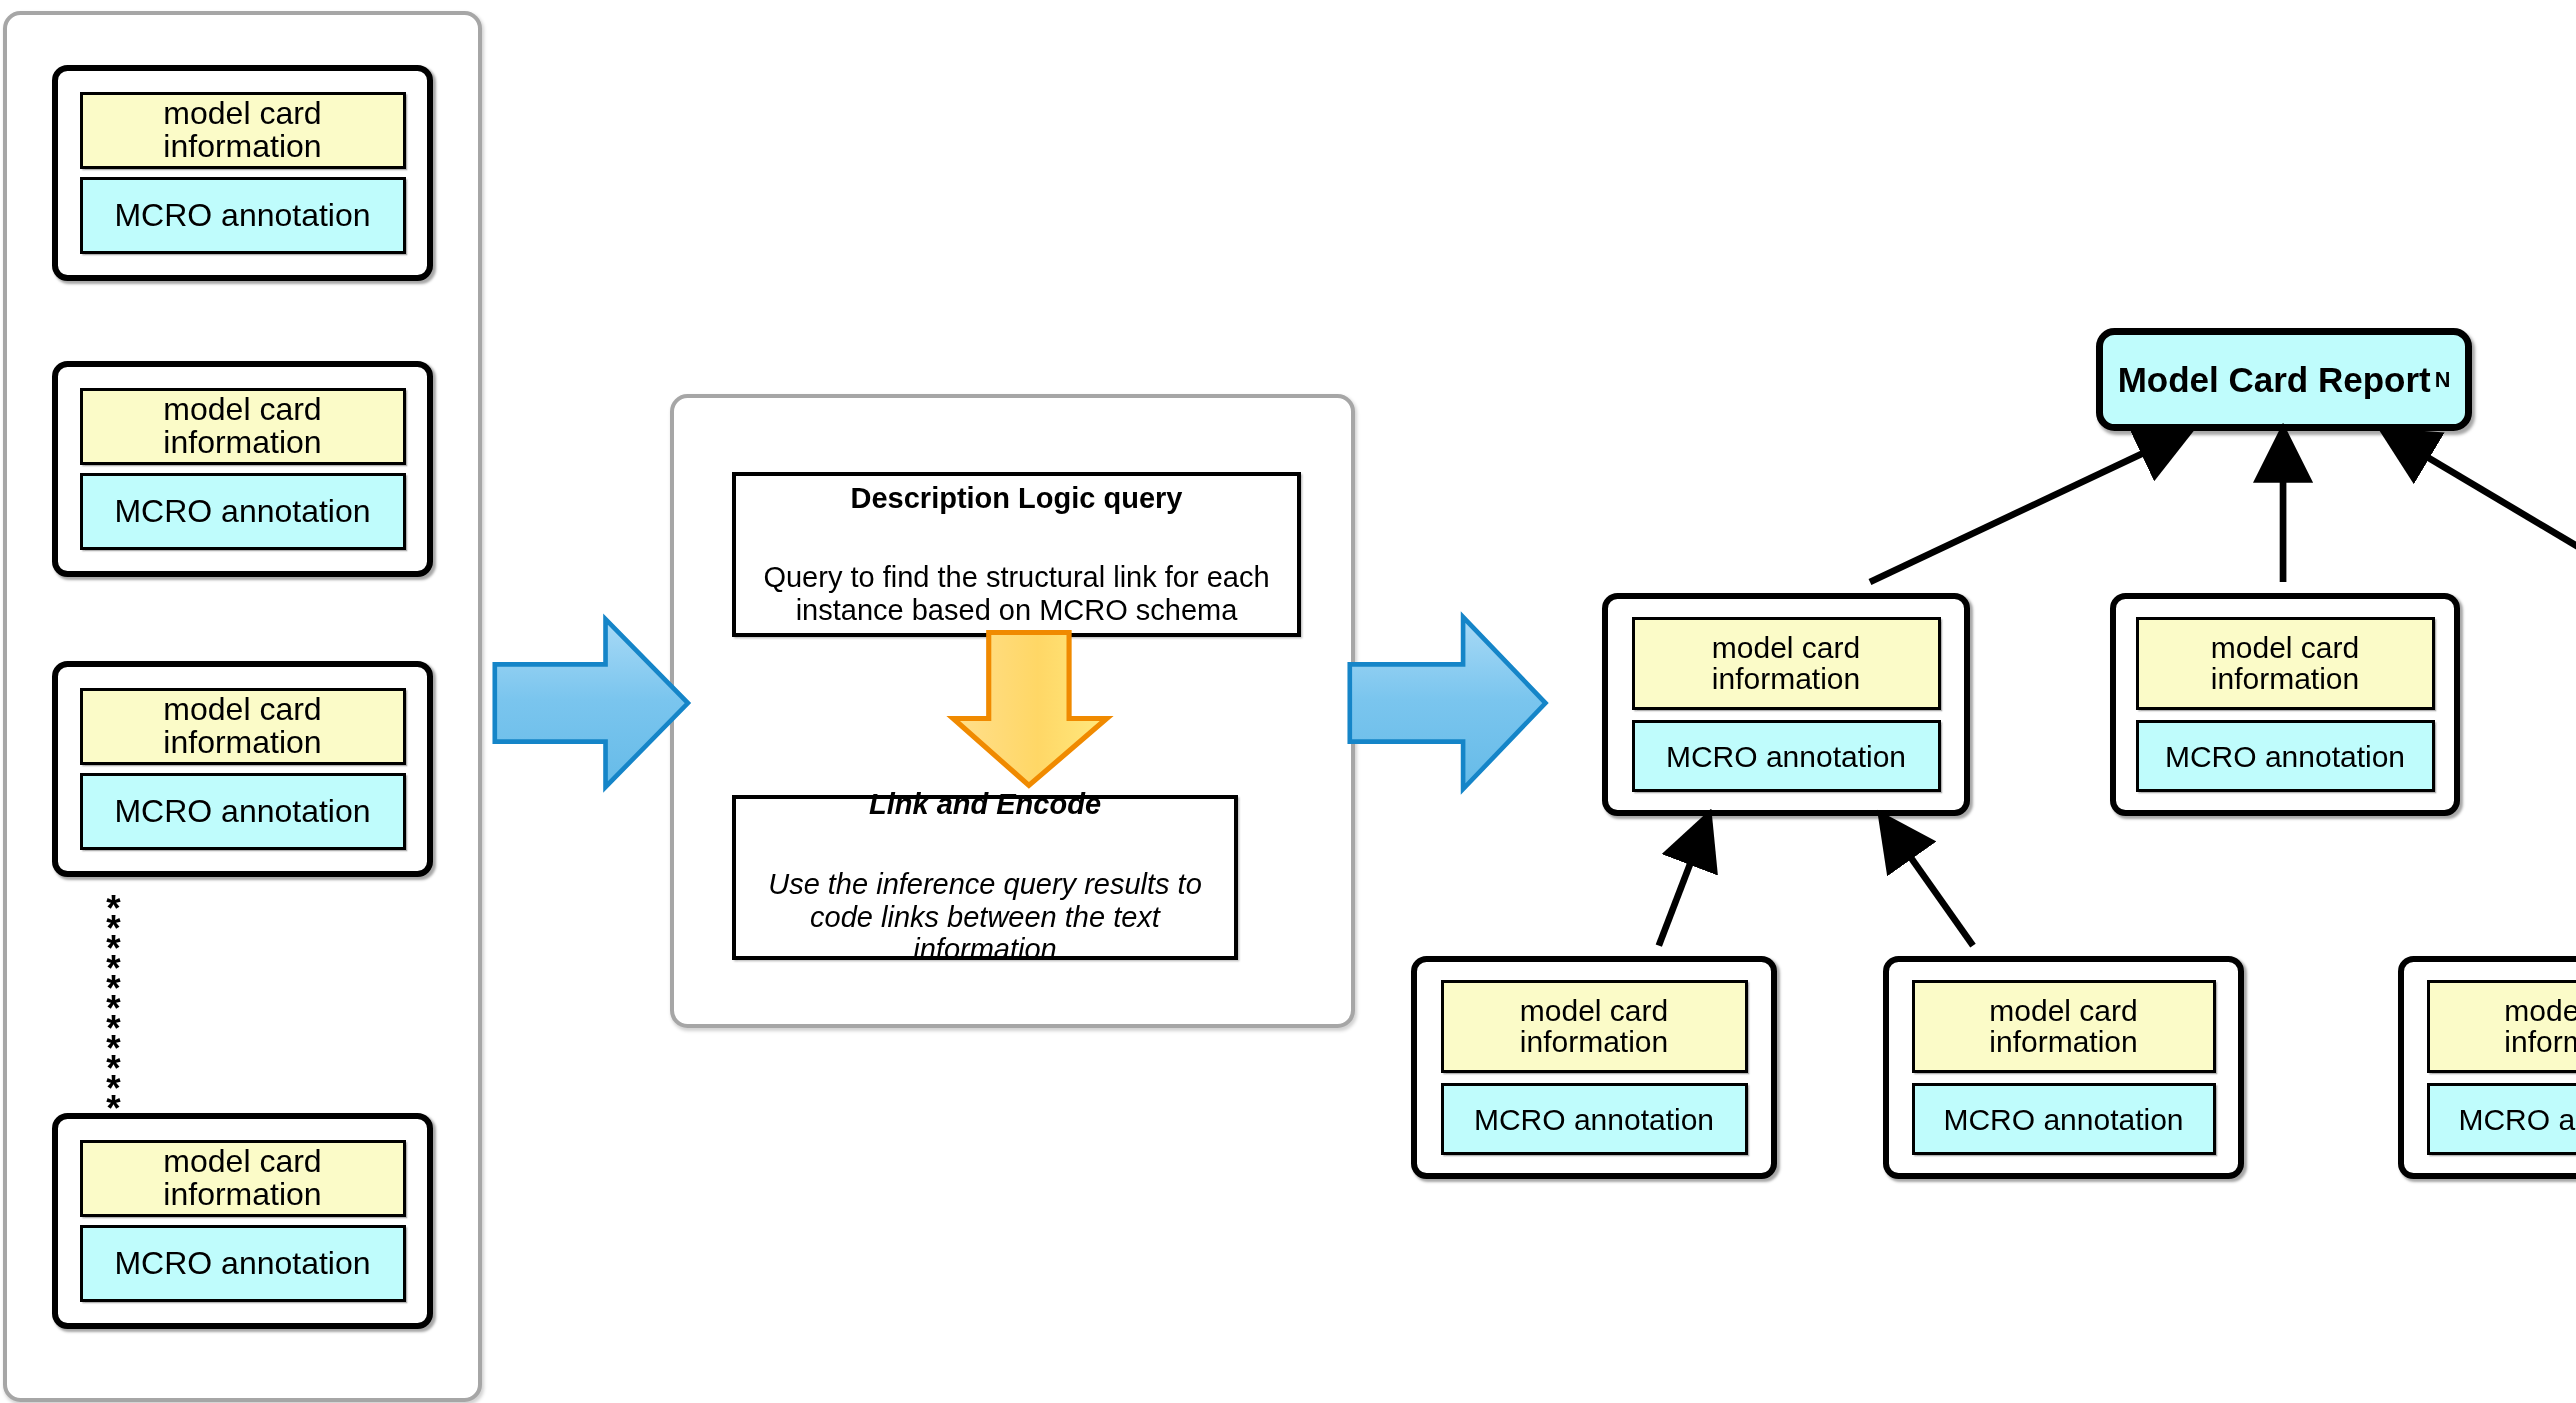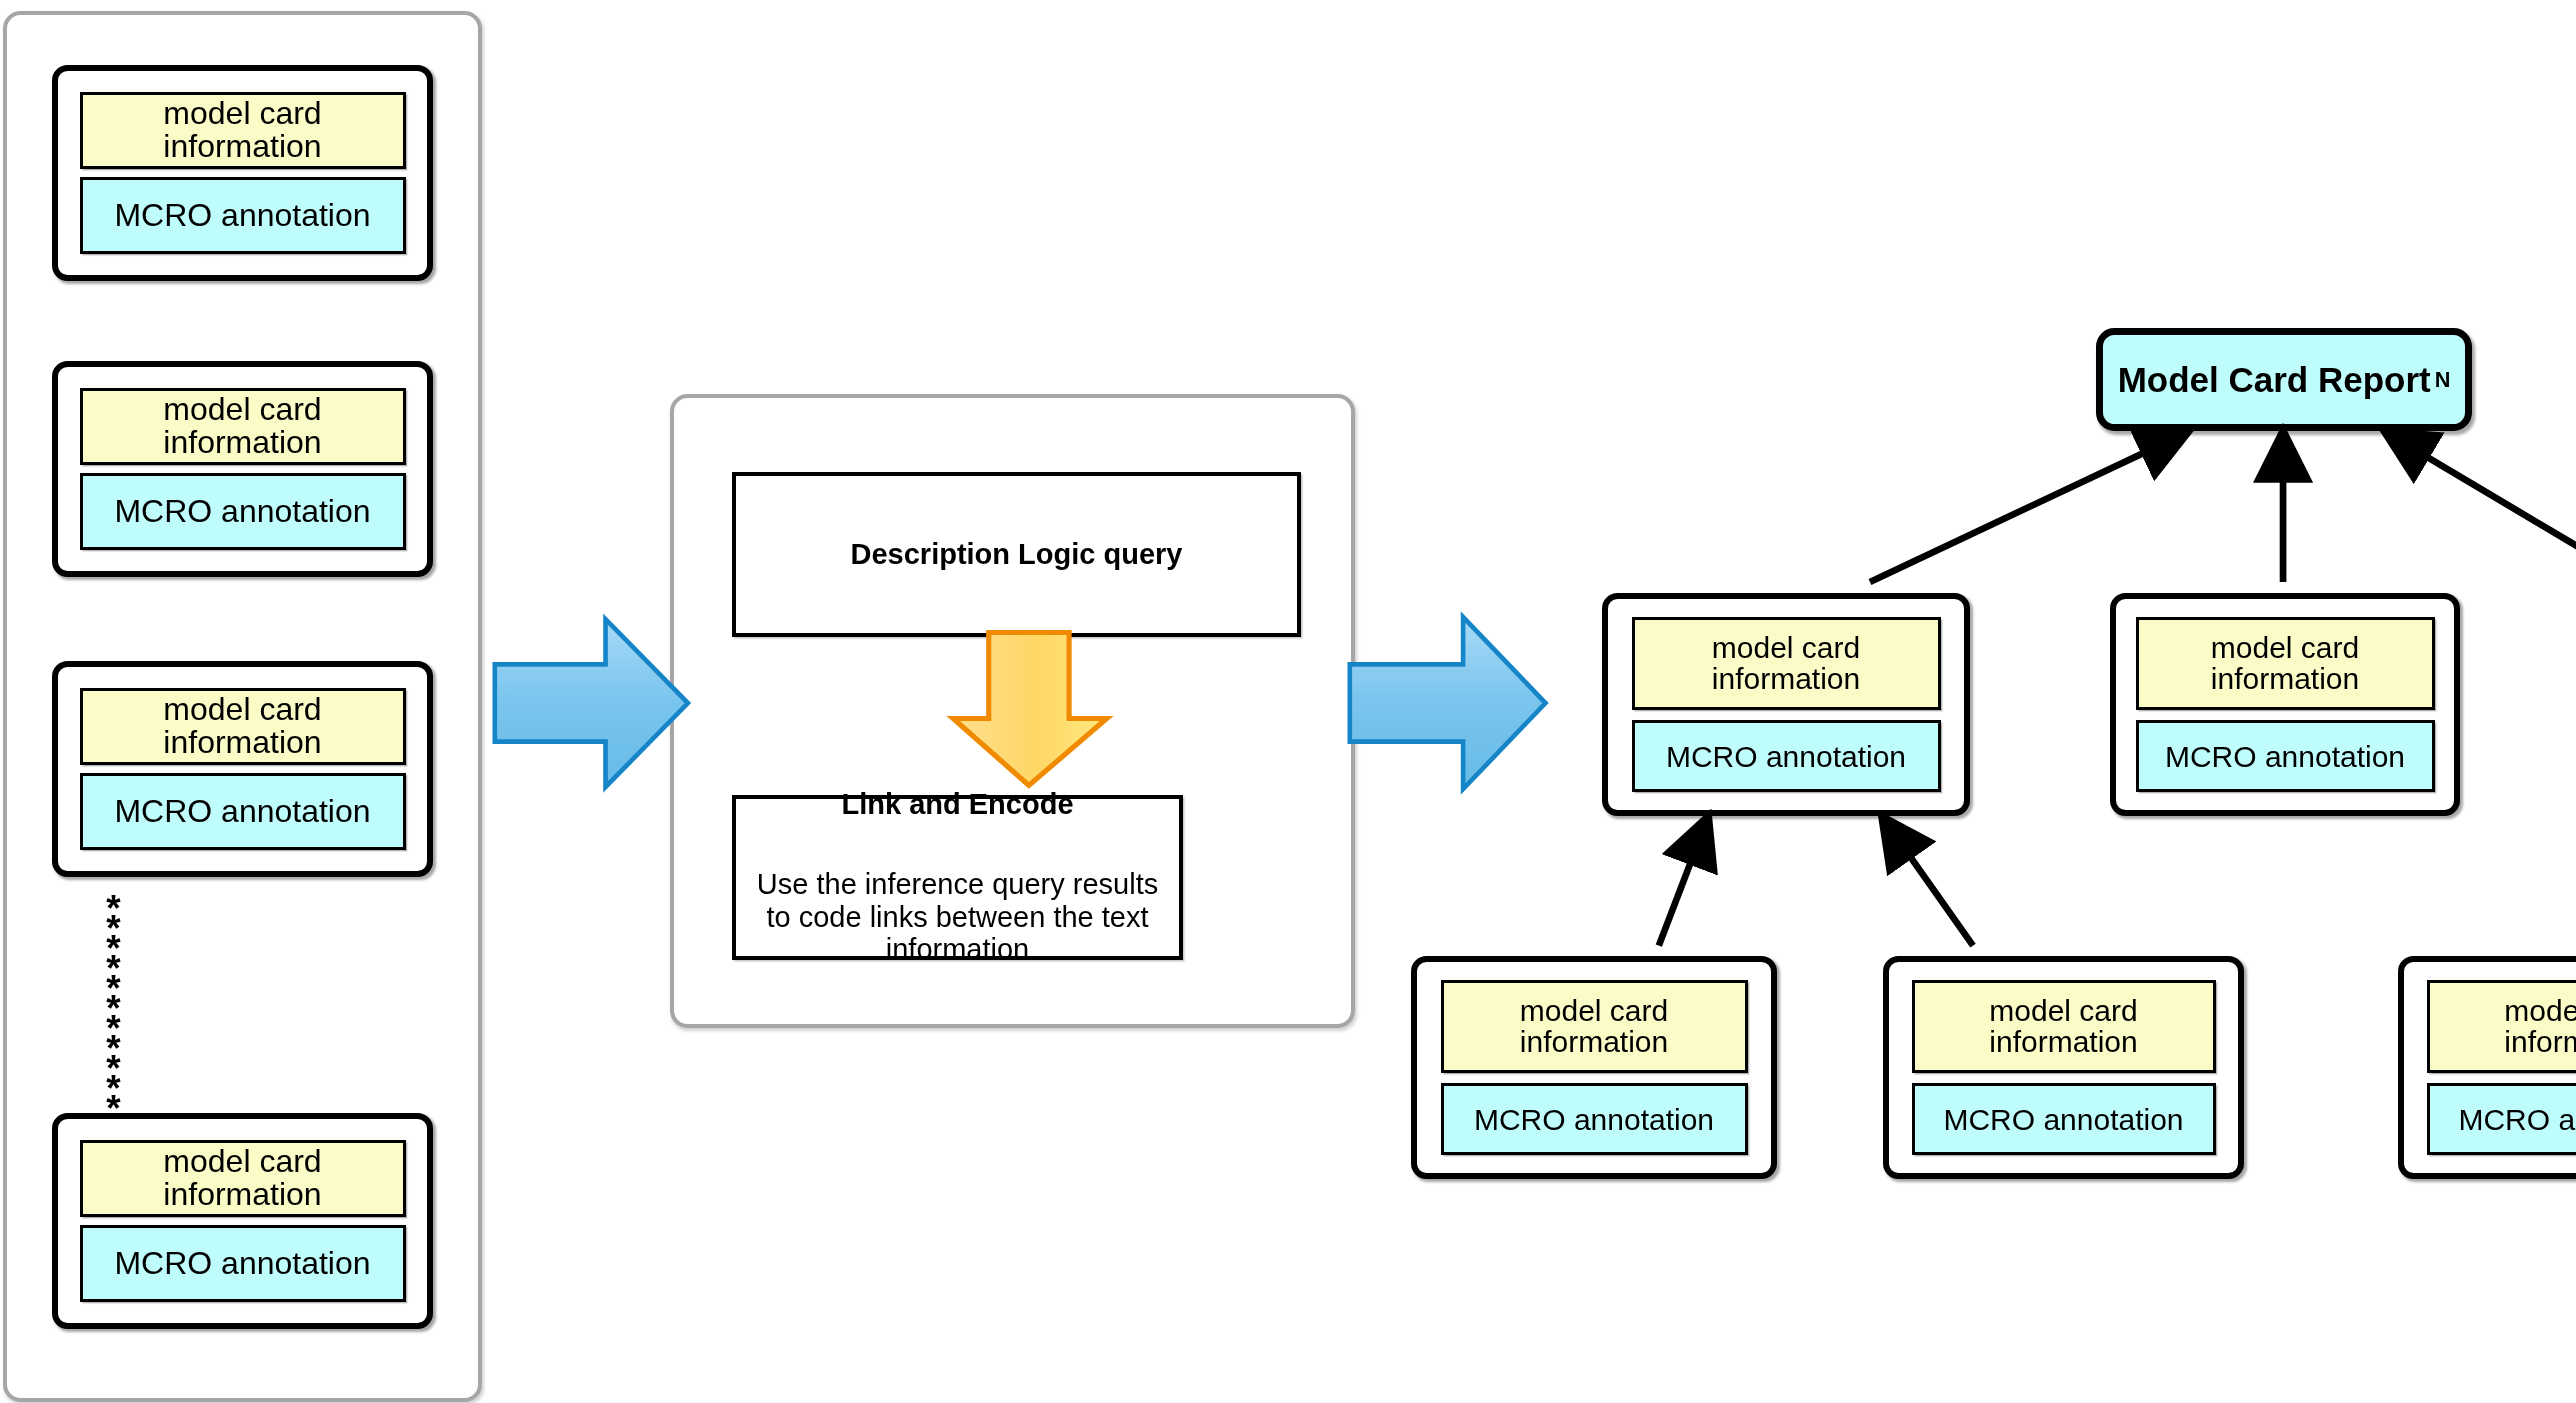--- a/index.html
+++ b/index.html
@@ -177,23 +177,24 @@
     </div>
     <div class="card-slot slot-mcro" style="width:326px; height:77px; font-size:32px;">
       <span>MCRO annotation</span>
     </div>
   </div>
 
   <div class="abs grey-panel" style="left:670px; top:386px; width:685px; height:634px;"></div>
 
   <div class="abs textbox" style="left:732px; top:464px; width:569px; height:165px; font-size:29px; padding:4.1px 9.3px;">
     <div class="tb-title">Description Logic query</div>
-  </div>
-
-  <div class="abs textbox" style="left:732px; top:787px; width:451px; height:165px; font-size:29px; padding:4.1px 9.3px;">
+    <div class="tb-body">Query to find the structural link for each instance based on MCRO schema</div>
+  </div>
+
+  <div class="abs textbox" style="left:732px; top:787px; width:506px; height:165px; font-size:29px; padding:4.1px 9.3px;font-style:italic;">
     <div class="tb-title">Link and Encode</div>
     <div class="tb-body">Use the inference query results to code links between the text information</div>
   </div>
 
   <div class="abs report-node" style="left:2096px; top:320px; width:376px; height:103px; font-size:35px;">
     <span>Model Card Report</span>
       <span class="sup">N</span>
   </div>
 
   <div class="abs card" style="left:1602px; top:585px; width:368px; height:223px;">

